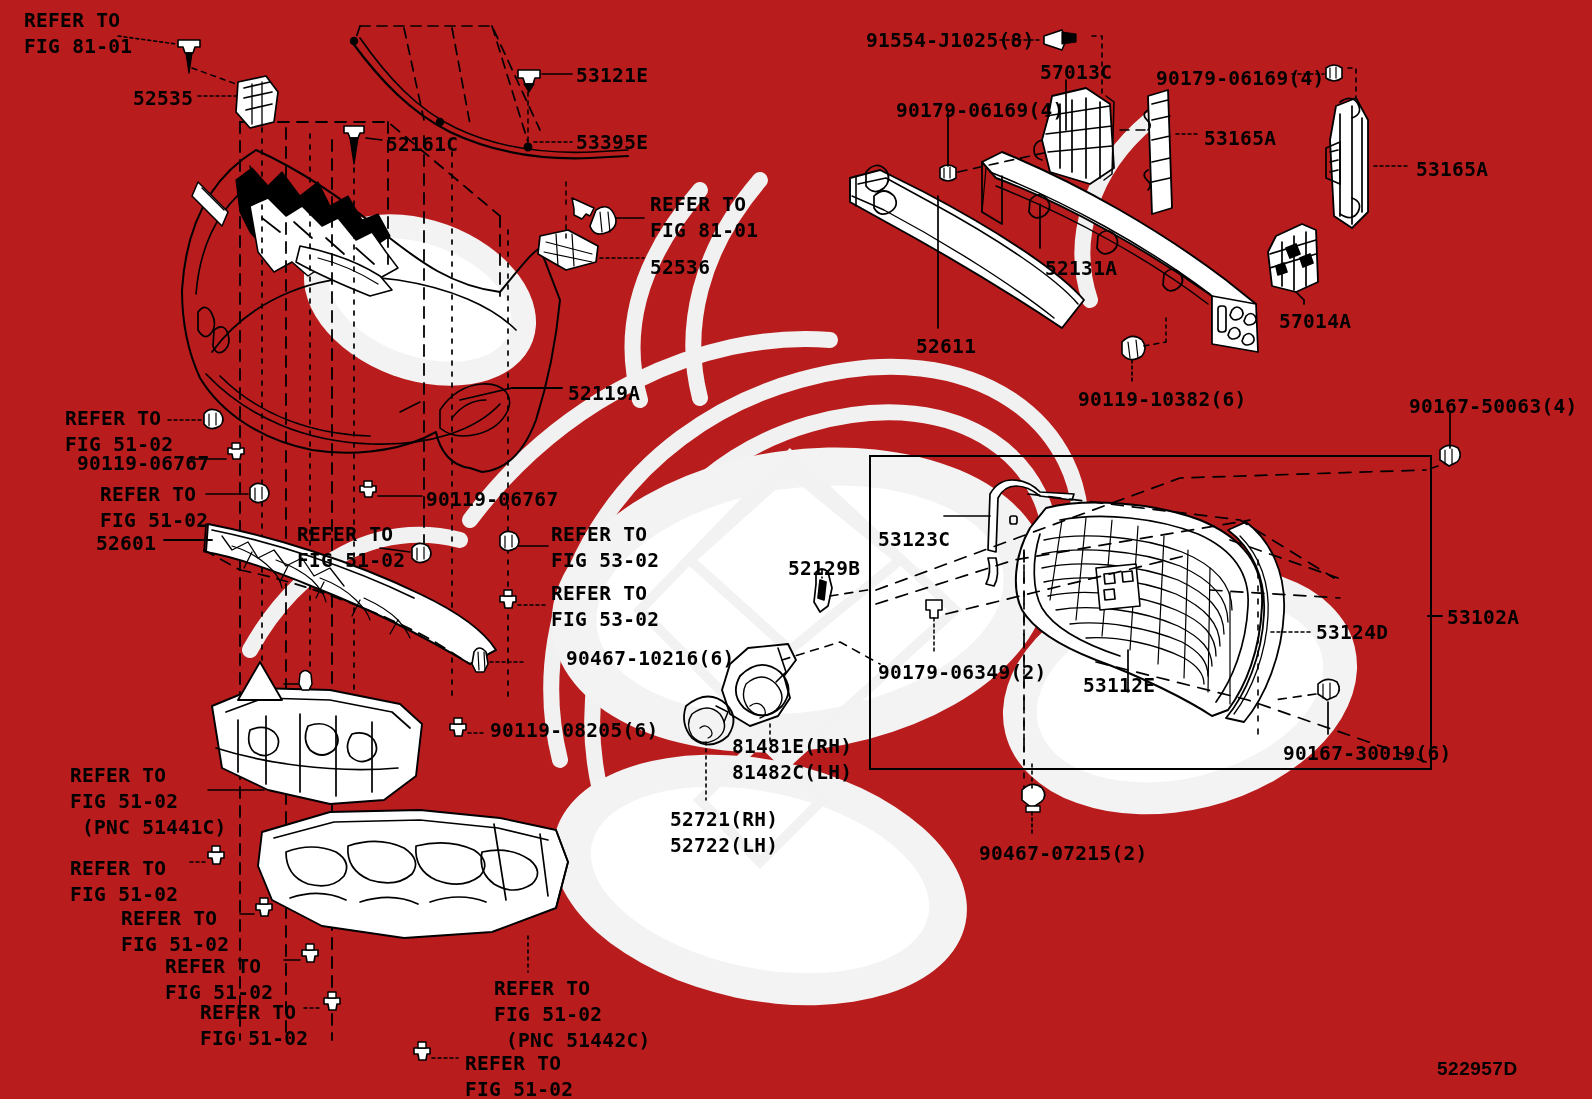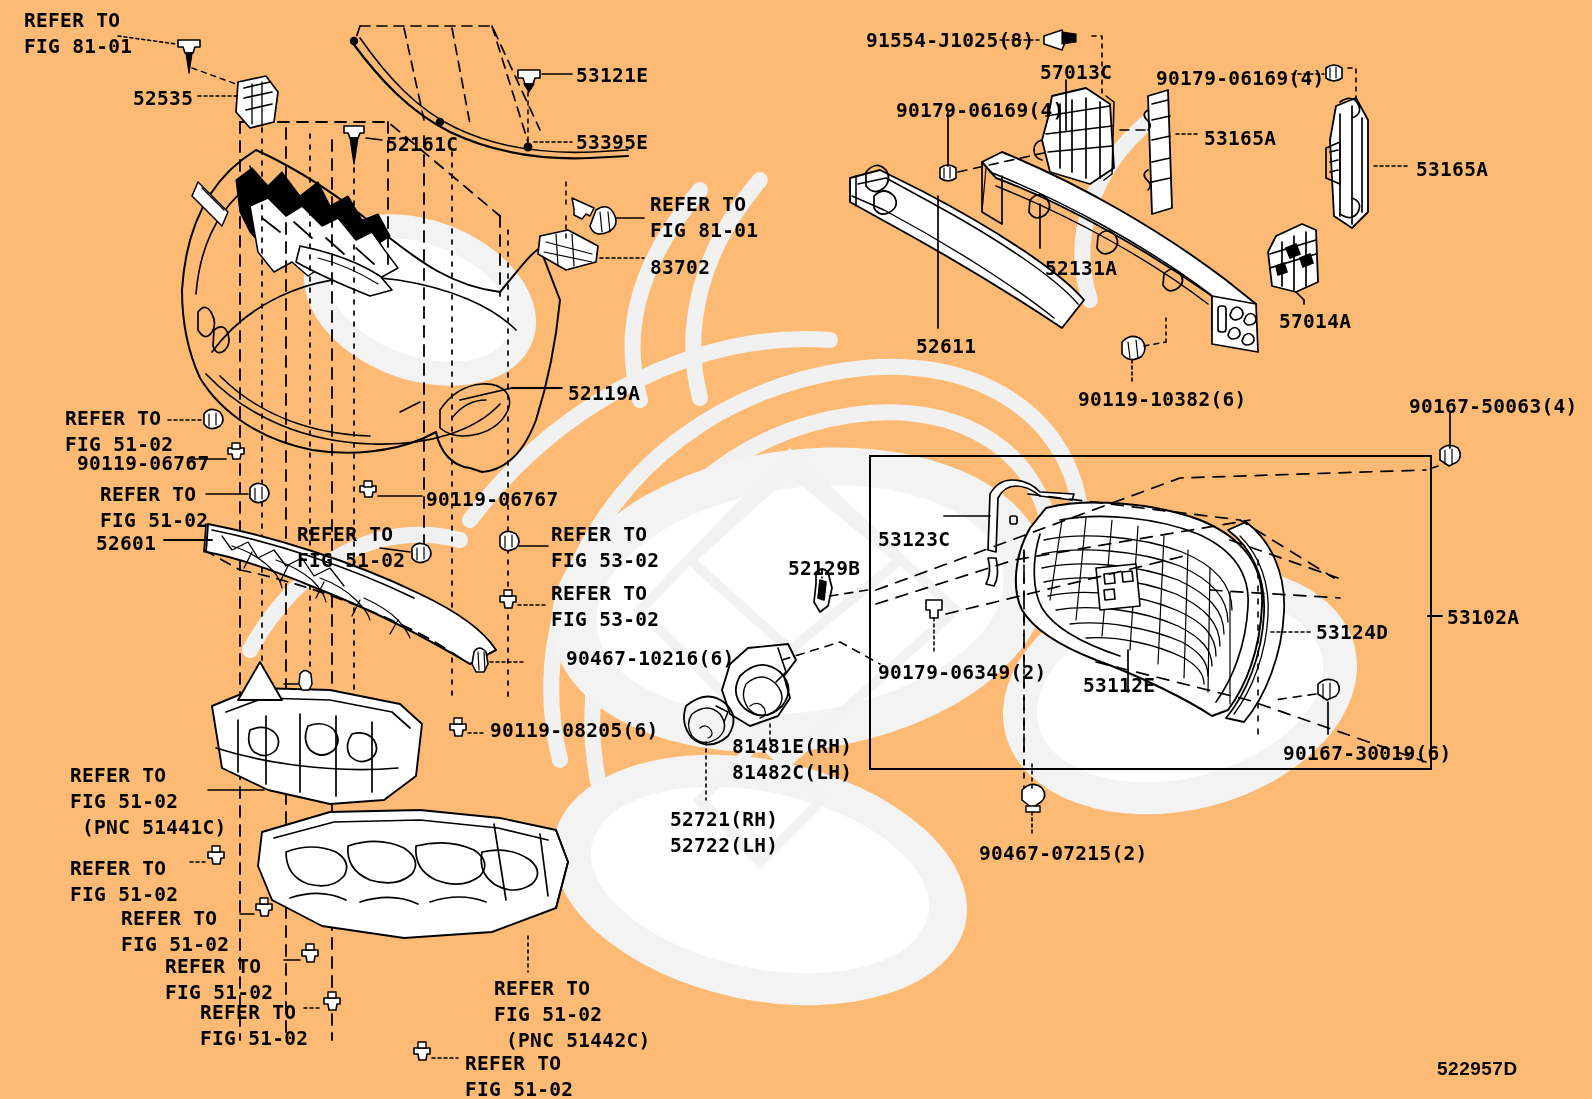--- a/index.html
+++ b/index.html
@@ -1,17 +1,17 @@
 <!DOCTYPE html>
 <html><head>
 <meta charset="utf-8">
 <title>Parts Diagram 522957D</title>
 <style>
   html,body{margin:0;padding:0;background:#ffffff;}
-  #page{position:relative;width:1592px;height:1099px;background:#fdba74;overflow:hidden;
+  #page{position:relative;width:1592px;height:1099px;background:#b91c1c;overflow:hidden;
         font-family:"DejaVu Sans Mono","Liberation Mono",monospace;}
   #watermark{position:absolute;inset:0;pointer-events:none;z-index:0;opacity:1;}
   #artwork{position:absolute;inset:0;z-index:1;pointer-events:none;}
   .lbl{position:absolute;z-index:3;white-space:pre;color:#000;
        font-family:"DejaVu Sans Mono","Liberation Mono",monospace;
        font-weight:bold;font-size:19.5px;line-height:25px;letter-spacing:0.3px;
        -webkit-font-smoothing:none;}
   .lbl.two{line-height:26px;}
   .figid{position:absolute;z-index:3;white-space:pre;color:#000;
          font-family:"Liberation Sans","DejaVu Sans",sans-serif;
@@ -461,21 +461,21 @@
 
   <div id="label-layer">
       <div class="lbl two" style="left: 24px; top: 8px;">REFER TO
 FIG 81-01</div>
       <div class="lbl" style="left: 133px; top: 86px;">52535</div>
       <div class="lbl" style="left: 576px; top: 63px;">53121E</div>
       <div class="lbl" style="left: 386px; top: 132px;">52161C</div>
       <div class="lbl" style="left: 576px; top: 130px;">53395E</div>
       <div class="lbl two" style="left: 650px; top: 192px;">REFER TO
 FIG 81-01</div>
-      <div class="lbl" style="left: 650px; top: 255px;">83702</div>
+      <div class="lbl" style="left: 650px; top: 255px;">52536</div>
       <div class="lbl" style="left: 568px; top: 381px;">52119A</div>
       <div class="lbl two" style="left: 65px; top: 406px;">REFER TO
 FIG 51-02</div>
       <div class="lbl" style="left: 77px; top: 451px;">90119-06767</div>
       <div class="lbl two" style="left: 100px; top: 482px;">REFER TO
 FIG 51-02</div>
       <div class="lbl" style="left: 96px; top: 531px; text-align: center;">52601</div>
       <div class="lbl two" style="left: 297px; top: 522px;">REFER TO
 FIG 51-02</div>
       <div class="lbl" style="left: 426px; top: 487px;">90119-06767</div>

